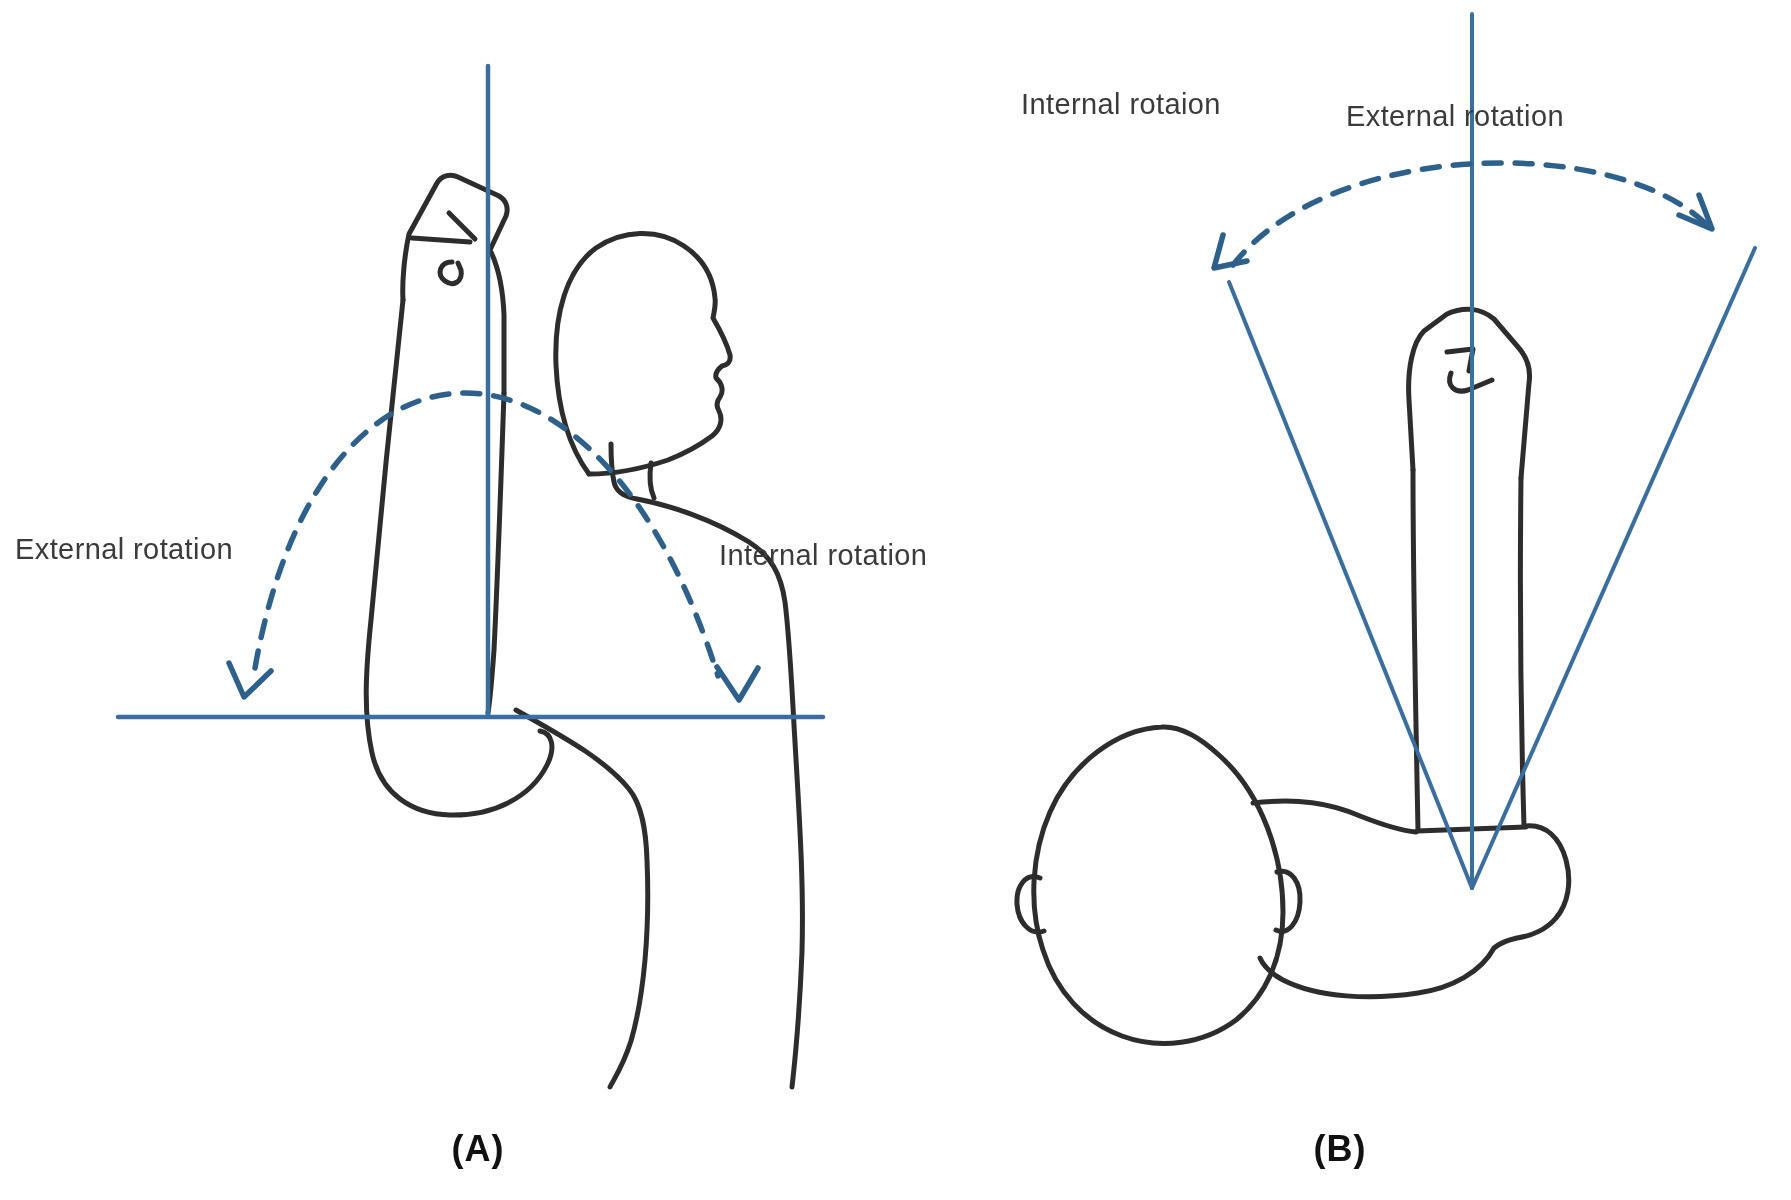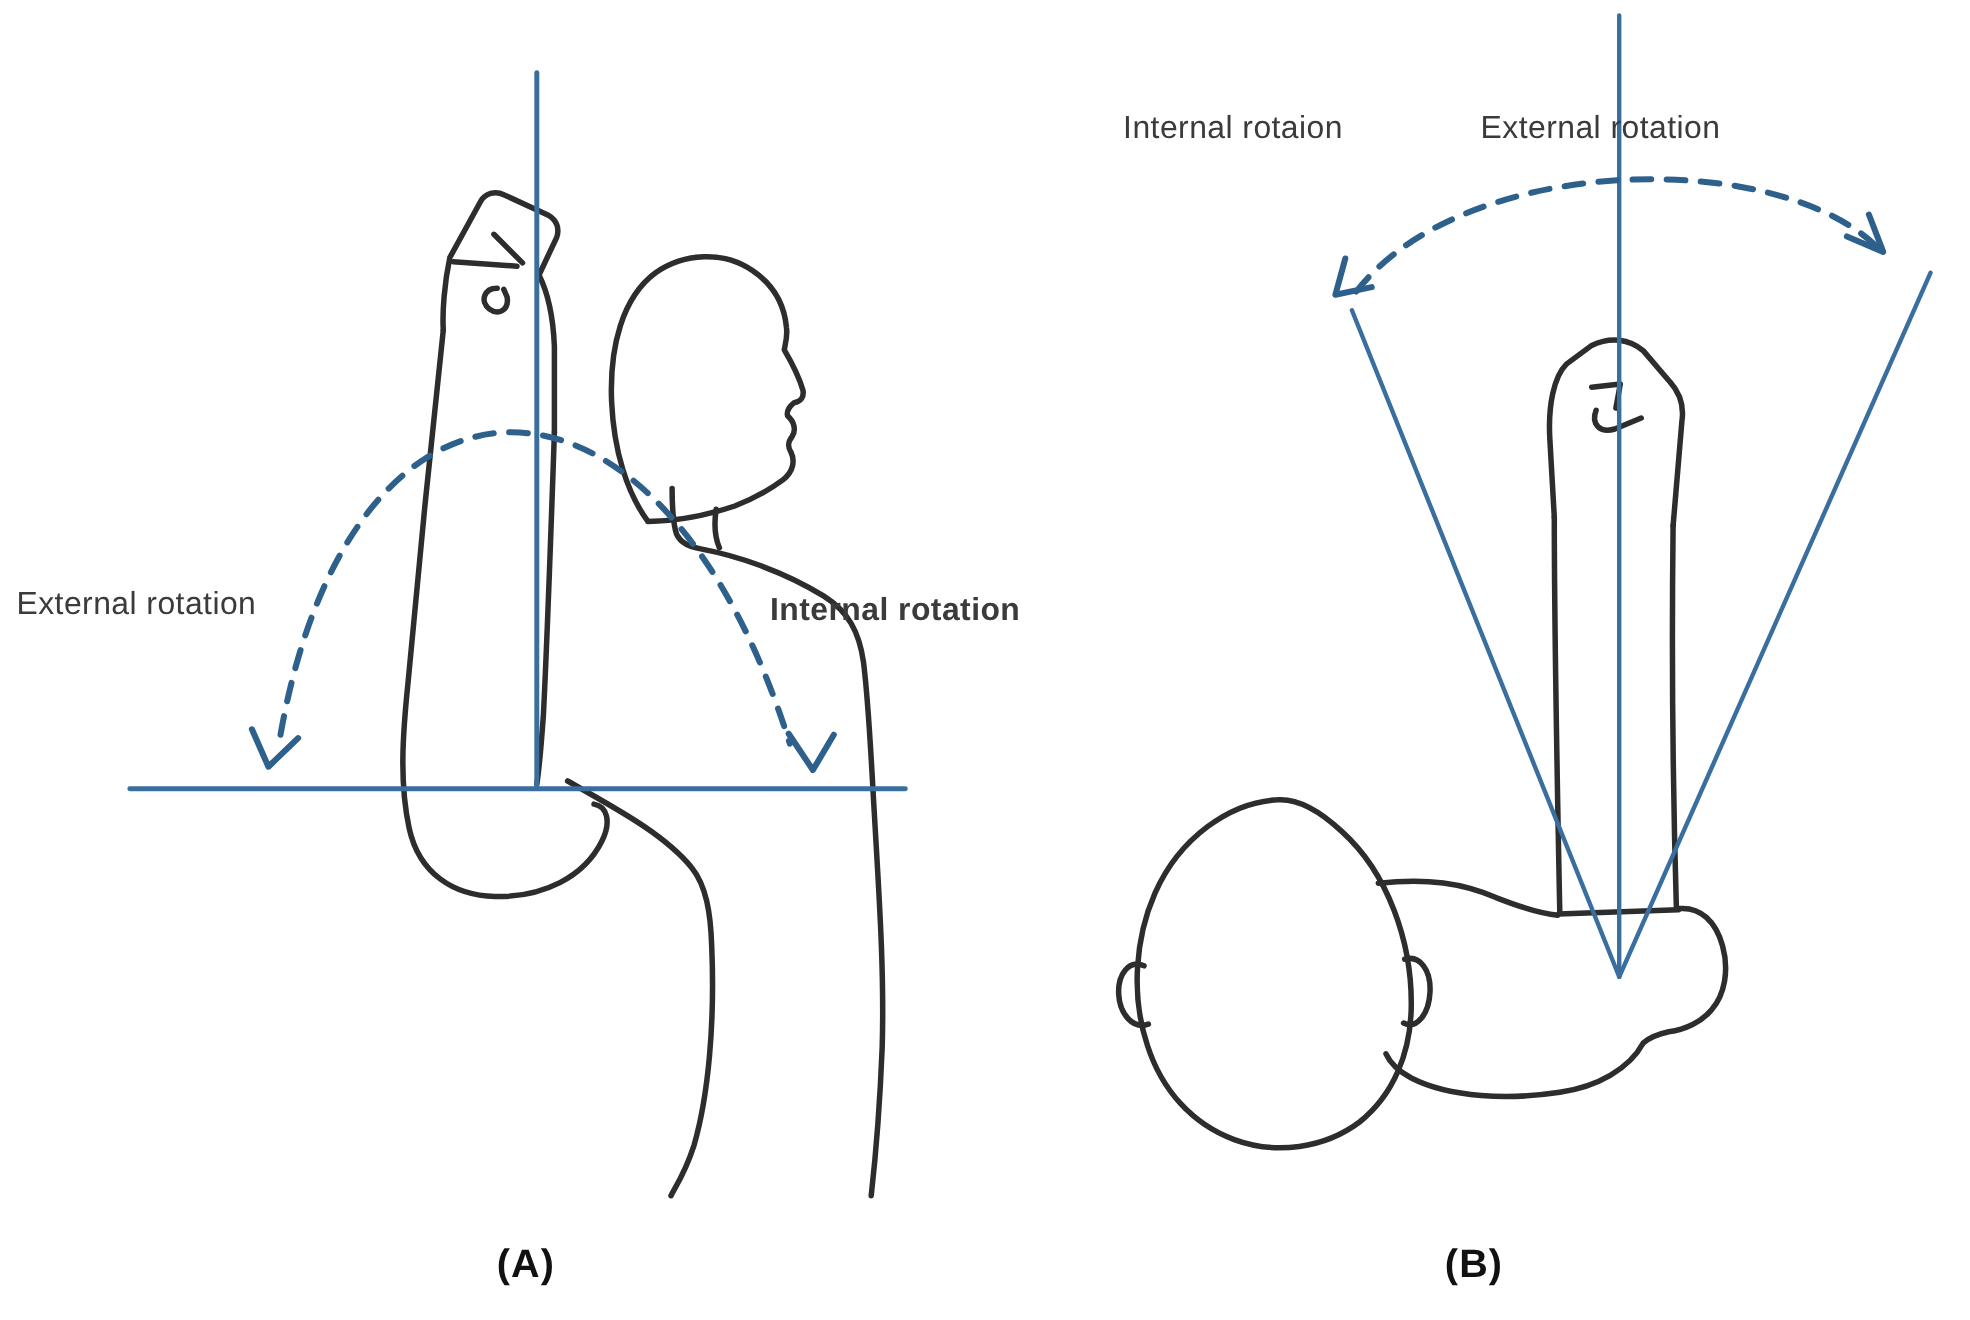--- a/index.html
+++ b/index.html
@@ -125,23 +125,23 @@
       <path class="blue-line" style="stroke-width:4" d="M 1229 282 L 1472 888"></path>
       <path class="blue-line" style="stroke-width:4" d="M 1755 248 L 1472 888"></path>
       <path class="blue-dash" d="M 1233 265 C 1330 140 1612 134 1706 224"></path>
       <path class="blue-arrow" d="M 1247 261 L 1214 268 L 1223 235"></path>
       <path class="blue-arrow" d="M 1679 215 L 1712 229 L 1699 195"></path>
     </g>
   </svg>
 
   <div class="rot-label" style="left:15px; top:533px;">External rotation</div>
 
-  <div class="rot-label" style="left:700px; top:539px;font-weight:bold;">Internal rotation</div>
+  <div class="rot-label" style="left:719px; top:539px;">Internal rotation</div>
 
-  <div class="rot-label" style="left:1021px; top:100px;">Internal rotaion</div>
+  <div class="rot-label" style="left:1021px; top:88px;">Internal rotaion</div>
 
   <div class="rot-label" style="left:1346px; top:100px;">External rotation</div>
 
   <div class="caption" style="left:413px; top:1128px;">(A)</div>
 
   <div class="caption" style="left:1275px; top:1128px;">(B)</div>
 
 </div>
 
 </body></html>

